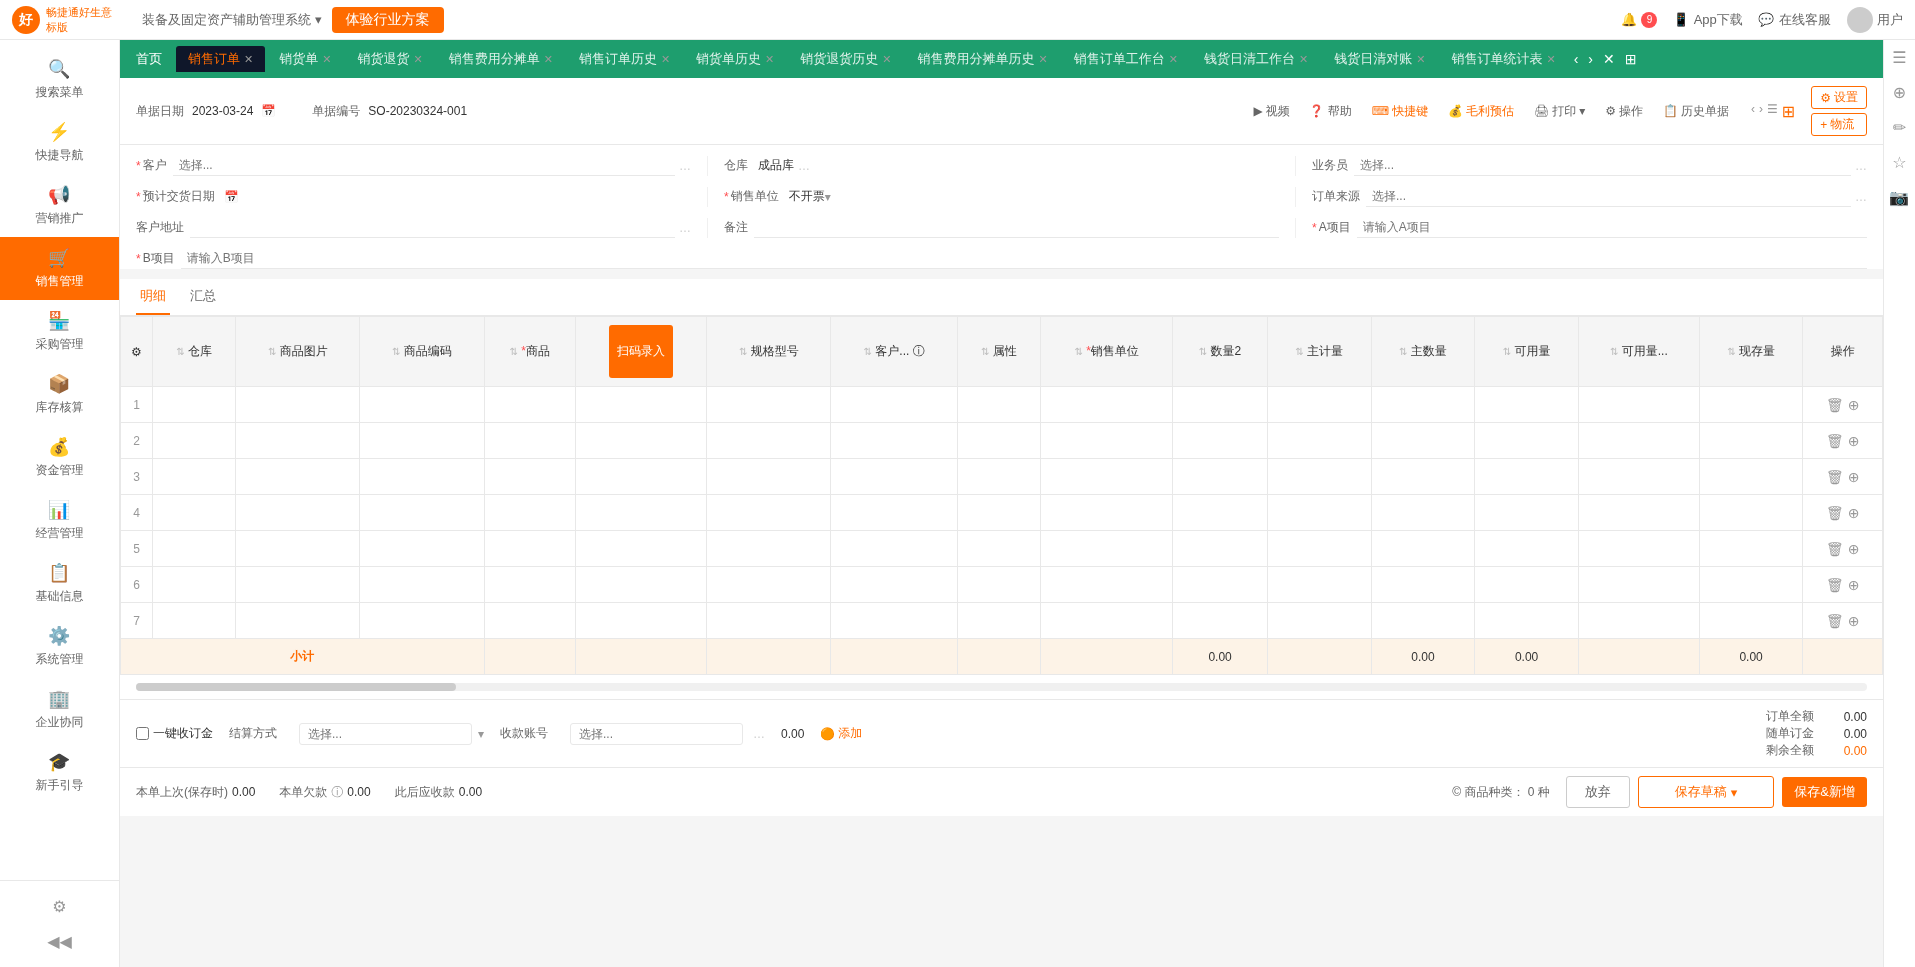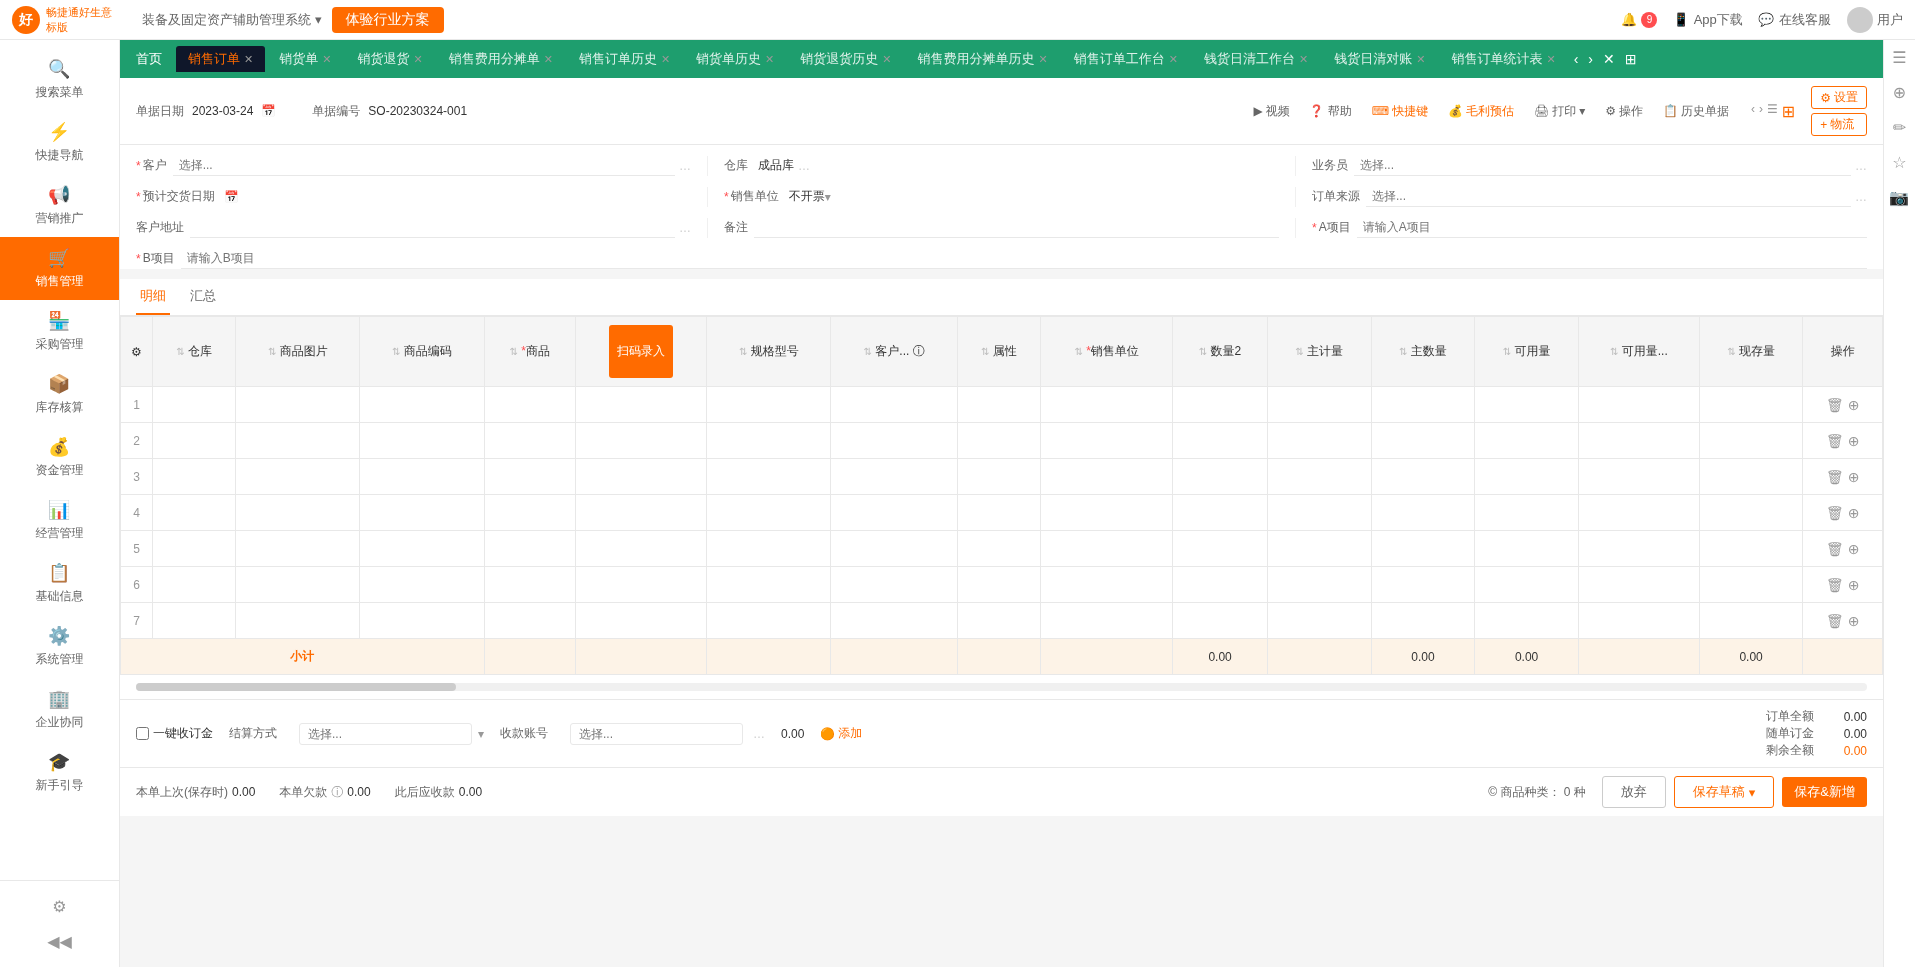--- a/index.html
+++ b/index.html
@@ -97,21 +97,21 @@
     .footer-stat-item { display: flex; align-items: center; gap: 4px; }
     .footer-stat-val { color: #333; }
     .footer-right { margin-left: auto; display: flex; gap: 16px; align-items: center; }
     .summary-row { display: flex; align-items: center; gap: 3px; justify-content: flex-end; }
     .summary-label { color: #666; }
     .summary-value { color: #333; font-weight: 500; min-width: 50px; text-align: right; }
     .summary-value.orange { color: #ff6b00; }
     .sku-count { color: #666; font-size: 12px; }
     .footer-btns { display: flex; gap: 8px; align-items: center; }
     .btn-discard { border: 1px solid #ccc; background: #fff; color: #666; padding: 6px 18px; border-radius: 3px; cursor: pointer; font-size: 13px; }
-    .btn-draft { border: 1px solid #ff6b00; background: #fff; color: #ff6b00; padding: 6px 18px; border-radius: 3px; cursor: pointer; font-size: 13px; display: flex; align-items: center; gap: 4px; }
+    .btn-draft { border: 1px solid #ff6b00; background: #fff; color: #ff6b00; padding: 6px 36px; border-radius: 3px; cursor: pointer; font-size: 13px; display: flex; align-items: center; gap: 4px; }
     .btn-save-new { background: #ff6b00; color: #fff; border: none; padding: 6px 12px; border-radius: 3px; cursor: pointer; font-size: 13px; }
 
     
     .right-panel { width: 32px; background: #fff; border-left: 1px solid #e8e8e8; display: flex; flex-direction: column; align-items: center; padding: 8px 0; gap: 16px; flex-shrink: 0; }
     .right-panel-icon { color: #999; cursor: pointer; font-size: 16px; }
 
     
     .set-btn { display: flex; align-items: center; gap: 3px; color: #ff6b00; cursor: pointer; font-size: 12px; border: 1px solid #ff6b00; padding: 2px 8px; border-radius: 3px; }
     .add-product-btn { display: flex; align-items: center; gap: 3px; color: #ff6b00; cursor: pointer; font-size: 12px; border: 1px solid #ff6b00; padding: 2px 8px; border-radius: 3px; }
 

